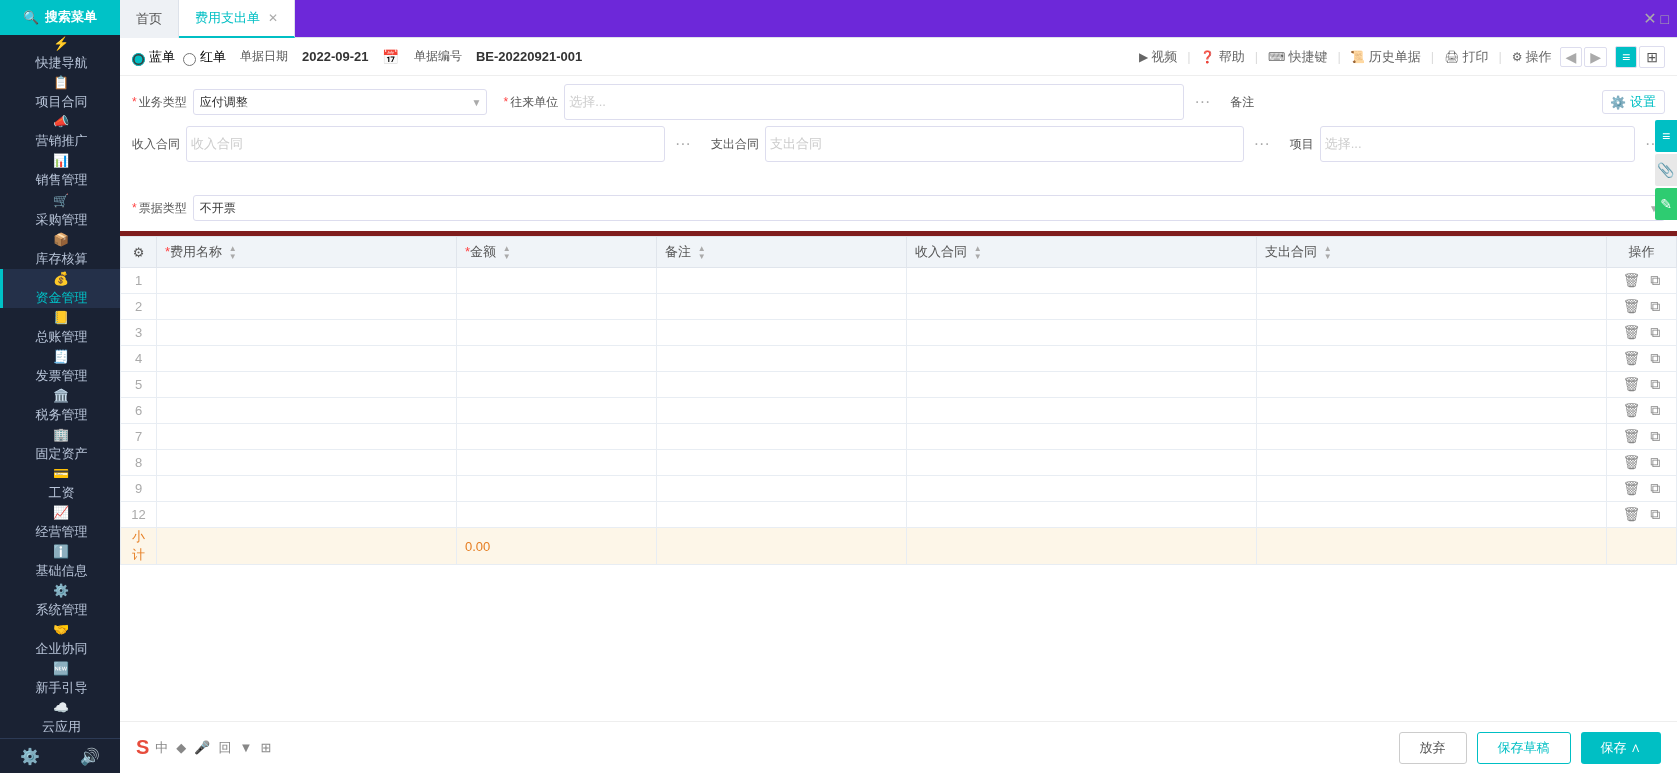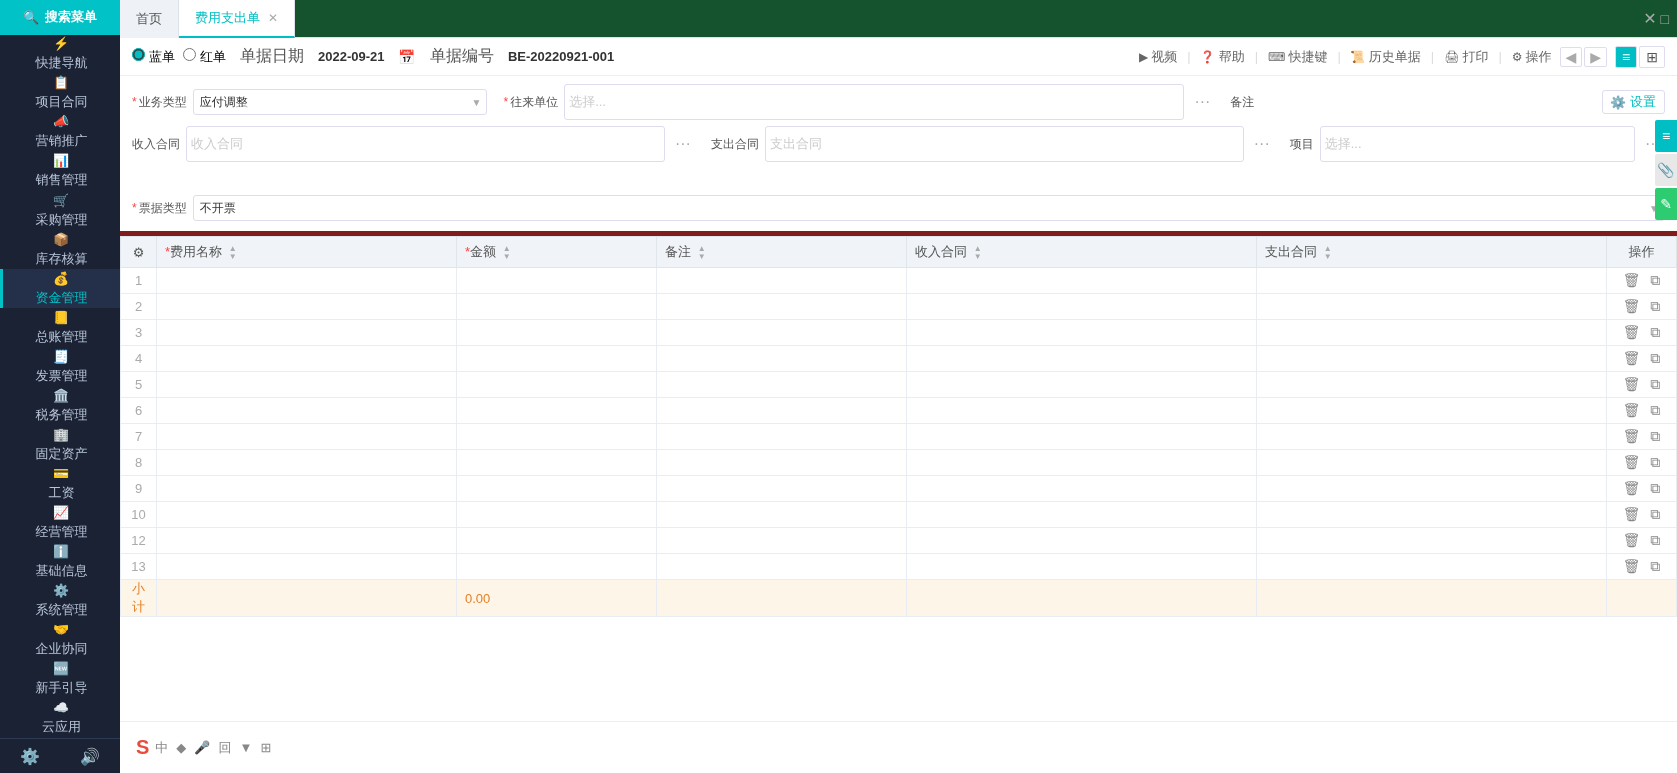--- a/index.html
+++ b/index.html
@@ -58,21 +58,21 @@
       flex-direction: column;
       background: #e8edf3;
       height: 100%;
       overflow: hidden;
     }
 
     
     .tab-bar {
       display: flex;
       align-items: center;
-      background: #14532d;
+      background: #6d28d9;
       border-bottom: 1px solid #dde2ea;
       height: 38px;
       padding: 0 0 0 0;
       gap: 0;
     }
     .tab-item {
       height: 38px;
       display: flex;
       align-items: center;
       padding: 0 16px;
@@ -111,23 +111,23 @@
       justify-content: space-between;
       padding: 6px 12px;
       background: #fff;
       border-bottom: 1px solid #eee;
       min-height: 38px;
     }
     .toolbar-left { display: flex; align-items: center; gap: 14px; }
     .toolbar-right { display: flex; align-items: center; gap: 8px; color: #555; font-size: 12px; }
     .toolbar-right span { cursor: pointer; display: flex; align-items: center; gap: 3px; }
     .radio-group { display: flex; align-items: center; gap: 8px; }
-    .radio-item { display: flex; align-items: flex-start; gap: 4px; cursor: pointer; font-size: 13px; }
+    .radio-item { display: flex; align-items: flex-end; gap: 4px; cursor: pointer; font-size: 13px; }
     .radio-item input { accent-color: #00bfc4; }
-    .field-label { color: #555; font-size: 16px; }
+    .field-label { color: #555; font-size: 12px; }
     .field-value { color: #333; font-weight: 700; }
     .date-icon { color: #00bfc4; font-size: 14px; }
 
     
     .form-area {
       padding: 8px 12px 4px 12px;
       background: #fff;
       border-bottom: 5px solid #7f1d1d;
     }
     .form-row {
@@ -720,45 +720,21 @@
       <td class="col-amount"></td>
       <td class="col-note"></td>
       <td class="col-income"></td>
       <td class="col-expense"></td>
       <td class="op-cell">
         <span class="op-btn">🗑</span>
         <span class="op-btn">⧉</span>
       </td>
     </tr>
             <tr>
-      <td class="row-num">10</td>
-      <td class="col-name"></td>
-      <td class="col-amount"></td>
-      <td class="col-note"></td>
-      <td class="col-income"></td>
-      <td class="col-expense"></td>
-      <td class="op-cell">
-        <span class="op-btn">🗑</span>
-        <span class="op-btn">⧉</span>
-      </td>
-    </tr>
-            <tr>
       <td class="row-num">12</td>
-      <td class="col-name"></td>
-      <td class="col-amount"></td>
-      <td class="col-note"></td>
-      <td class="col-income"></td>
-      <td class="col-expense"></td>
-      <td class="op-cell">
-        <span class="op-btn">🗑</span>
-        <span class="op-btn">⧉</span>
-      </td>
-    </tr>
-            <tr>
-      <td class="row-num">13</td>
       <td class="col-name"></td>
       <td class="col-amount"></td>
       <td class="col-note"></td>
       <td class="col-income"></td>
       <td class="col-expense"></td>
       <td class="op-cell">
         <span class="op-btn">🗑</span>
         <span class="op-btn">⧉</span>
       </td>
     </tr>
@@ -782,20 +758,27 @@
         </div>
         <div class="brand-icons">
           <span>中</span>
           <span>◆</span>
           <span>🎤</span>
           <span>回</span>
           <span>▼</span>
           <span>⊞</span>
         </div>
       </div>
+      <div class="bottom-right">
+        <button class="btn-discard">放弃</button>
+        <button class="btn-draft">保存草稿</button>
+        <button class="btn-save">
+          <span>保存 ∧</span>
+        </button>
+      </div>
     </div>
 
   </div>
 
   <div class="right-float">
     <div class="float-btn">≡</div>
     <div class="float-btn" style="background:#e8e8e8; color:#666;">📎</div>
     <div class="float-btn green">✎</div>
   </div>
 

